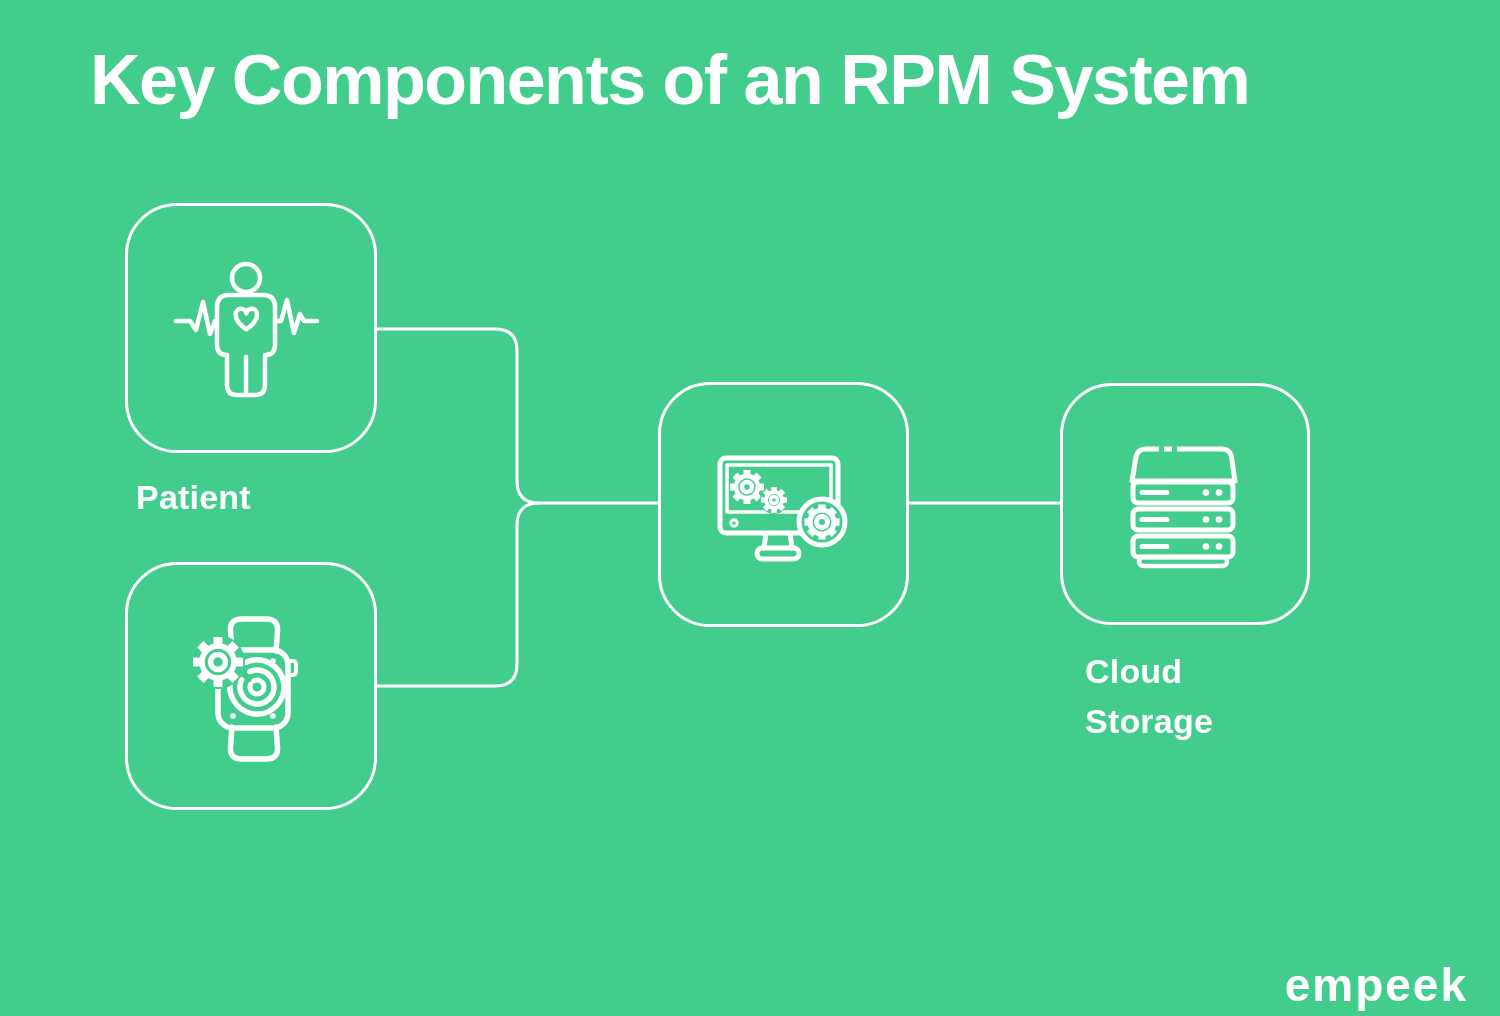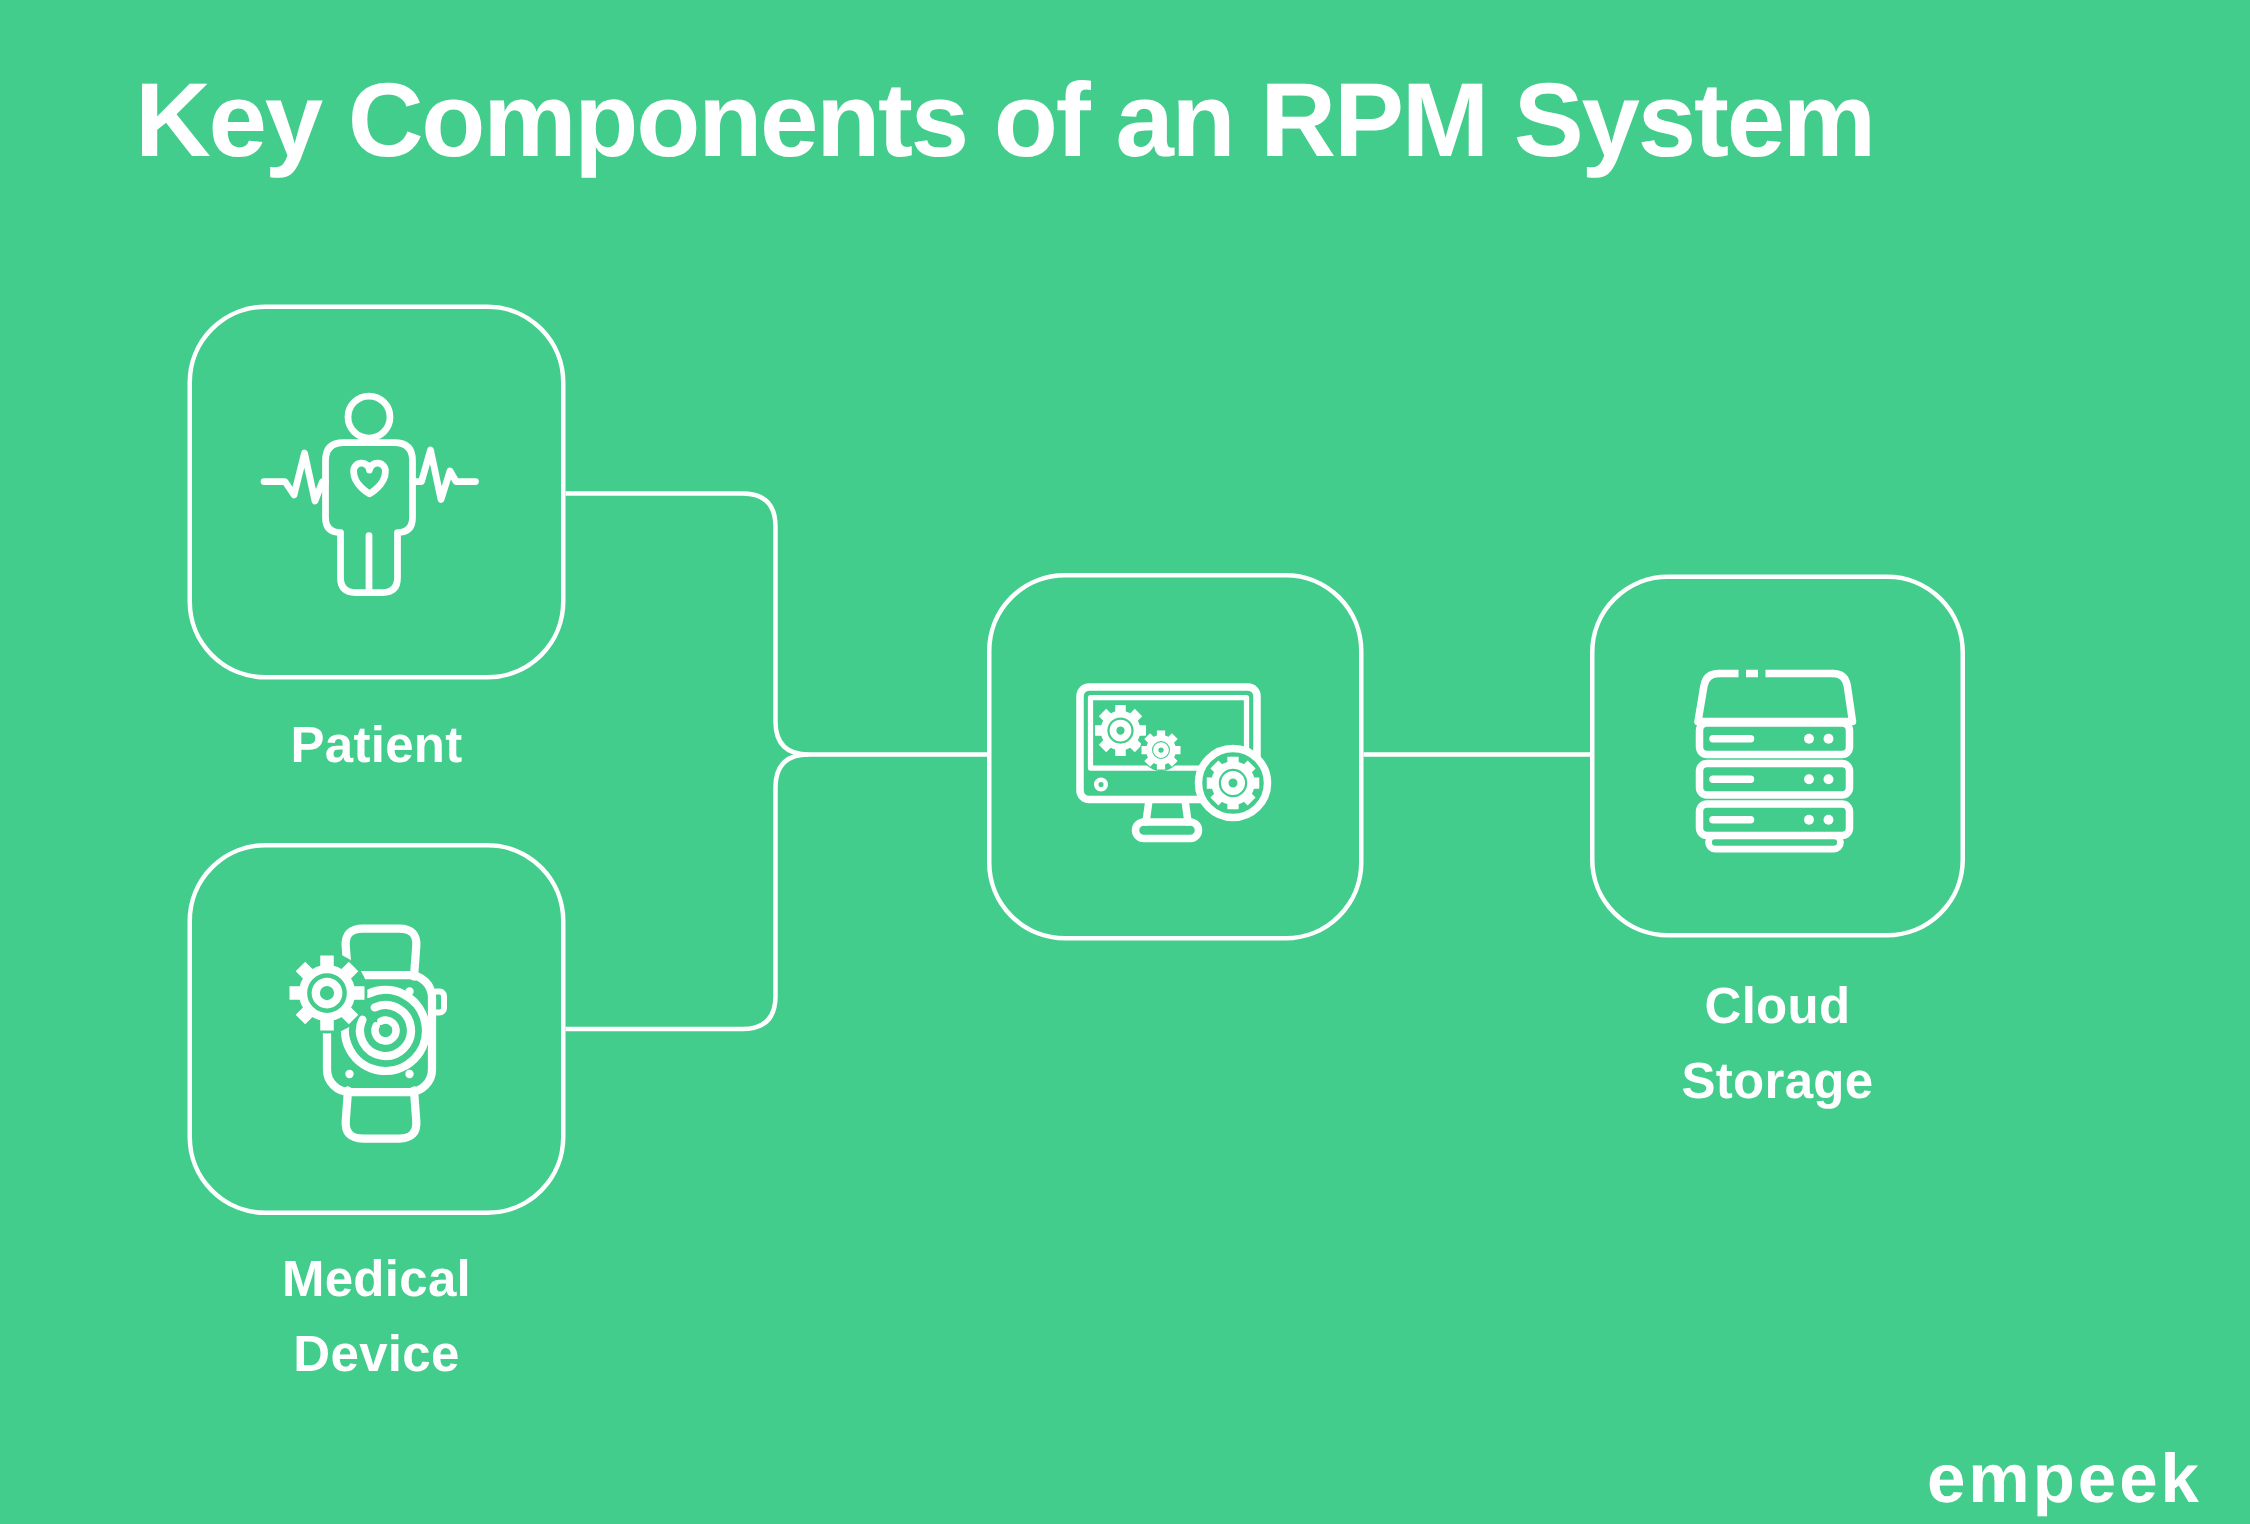--- a/index.html
+++ b/index.html
@@ -8,21 +8,21 @@
   .canvas { position:relative; width:1500px; height:1016px; background:var(--bg); overflow:hidden; }
   .title { position:absolute; left:90px; right:0; top:40px; text-align:left;
            font-size:70px; font-weight:700; letter-spacing:-1.5px; color:var(--text); }
   .layer { position:absolute; left:0; top:0; width:1500px; height:1016px; }
   .node-box { position:absolute; border:3px solid var(--line); border-radius:52px; background:transparent; }
   .box-patient  { left:125px; top:203px;  width:252px; height:250px; }
   .box-medical  { left:125px; top:562px;  width:252px; height:248px; }
   .box-software { left:658px; top:382px;  width:251px; height:245px; }
   .box-cloud    { left:1060px; top:383px; width:250px; height:242px; }
   .node-label { position:absolute; color:var(--text); font-size:34px; font-weight:700;
-                line-height:50px; text-align:center; letter-spacing:0.2px; }
+                line-height:50px; letter-spacing:0.2px; }
   .lbl-patient  { left:136px;  top:472px; width:230px; }
   .lbl-medical  { left:151px;  top:828px; width:200px; }
   .lbl-software { left:658px;  top:646px; width:251px; }
   .lbl-cloud    { left:1085px; top:646px; width:200px; }
   .logo { position:absolute; right:32px; top:942px; color:var(--text);
           font-size:46px; font-weight:700; letter-spacing:2px;margin-top:16px; }
   svg .st  { stroke:var(--line); fill:none; stroke-linecap:round; stroke-linejoin:round; }
   svg .blk { fill:var(--bg); stroke:none; }
   svg .bfill { fill:var(--bg); stroke:var(--line); }
   svg .dot { fill:var(--line); stroke:none; }
@@ -104,17 +104,16 @@
         <circle class="dot" cx="1219" cy="492.5" r="3.3"></circle>
       <circle class="dot" cx="1206" cy="519.5" r="3.3"></circle>
         <circle class="dot" cx="1219" cy="519.5" r="3.3"></circle>
       <circle class="dot" cx="1206" cy="546.5" r="3.3"></circle>
         <circle class="dot" cx="1219" cy="546.5" r="3.3"></circle>
       <rect class="st" stroke-width="4.5" x="1139" y="557" width="88" height="9" rx="4.5"></rect>
     </g>
   </svg>
 
   <div class="node-label lbl-patient">Patient</div>
-  <div class="node-label lbl-medical">Medical Device</div>
   <div class="node-label lbl-cloud">Cloud Storage</div>
 
   <div class="logo">empeek</div>
 </div>
 
 </body></html>

